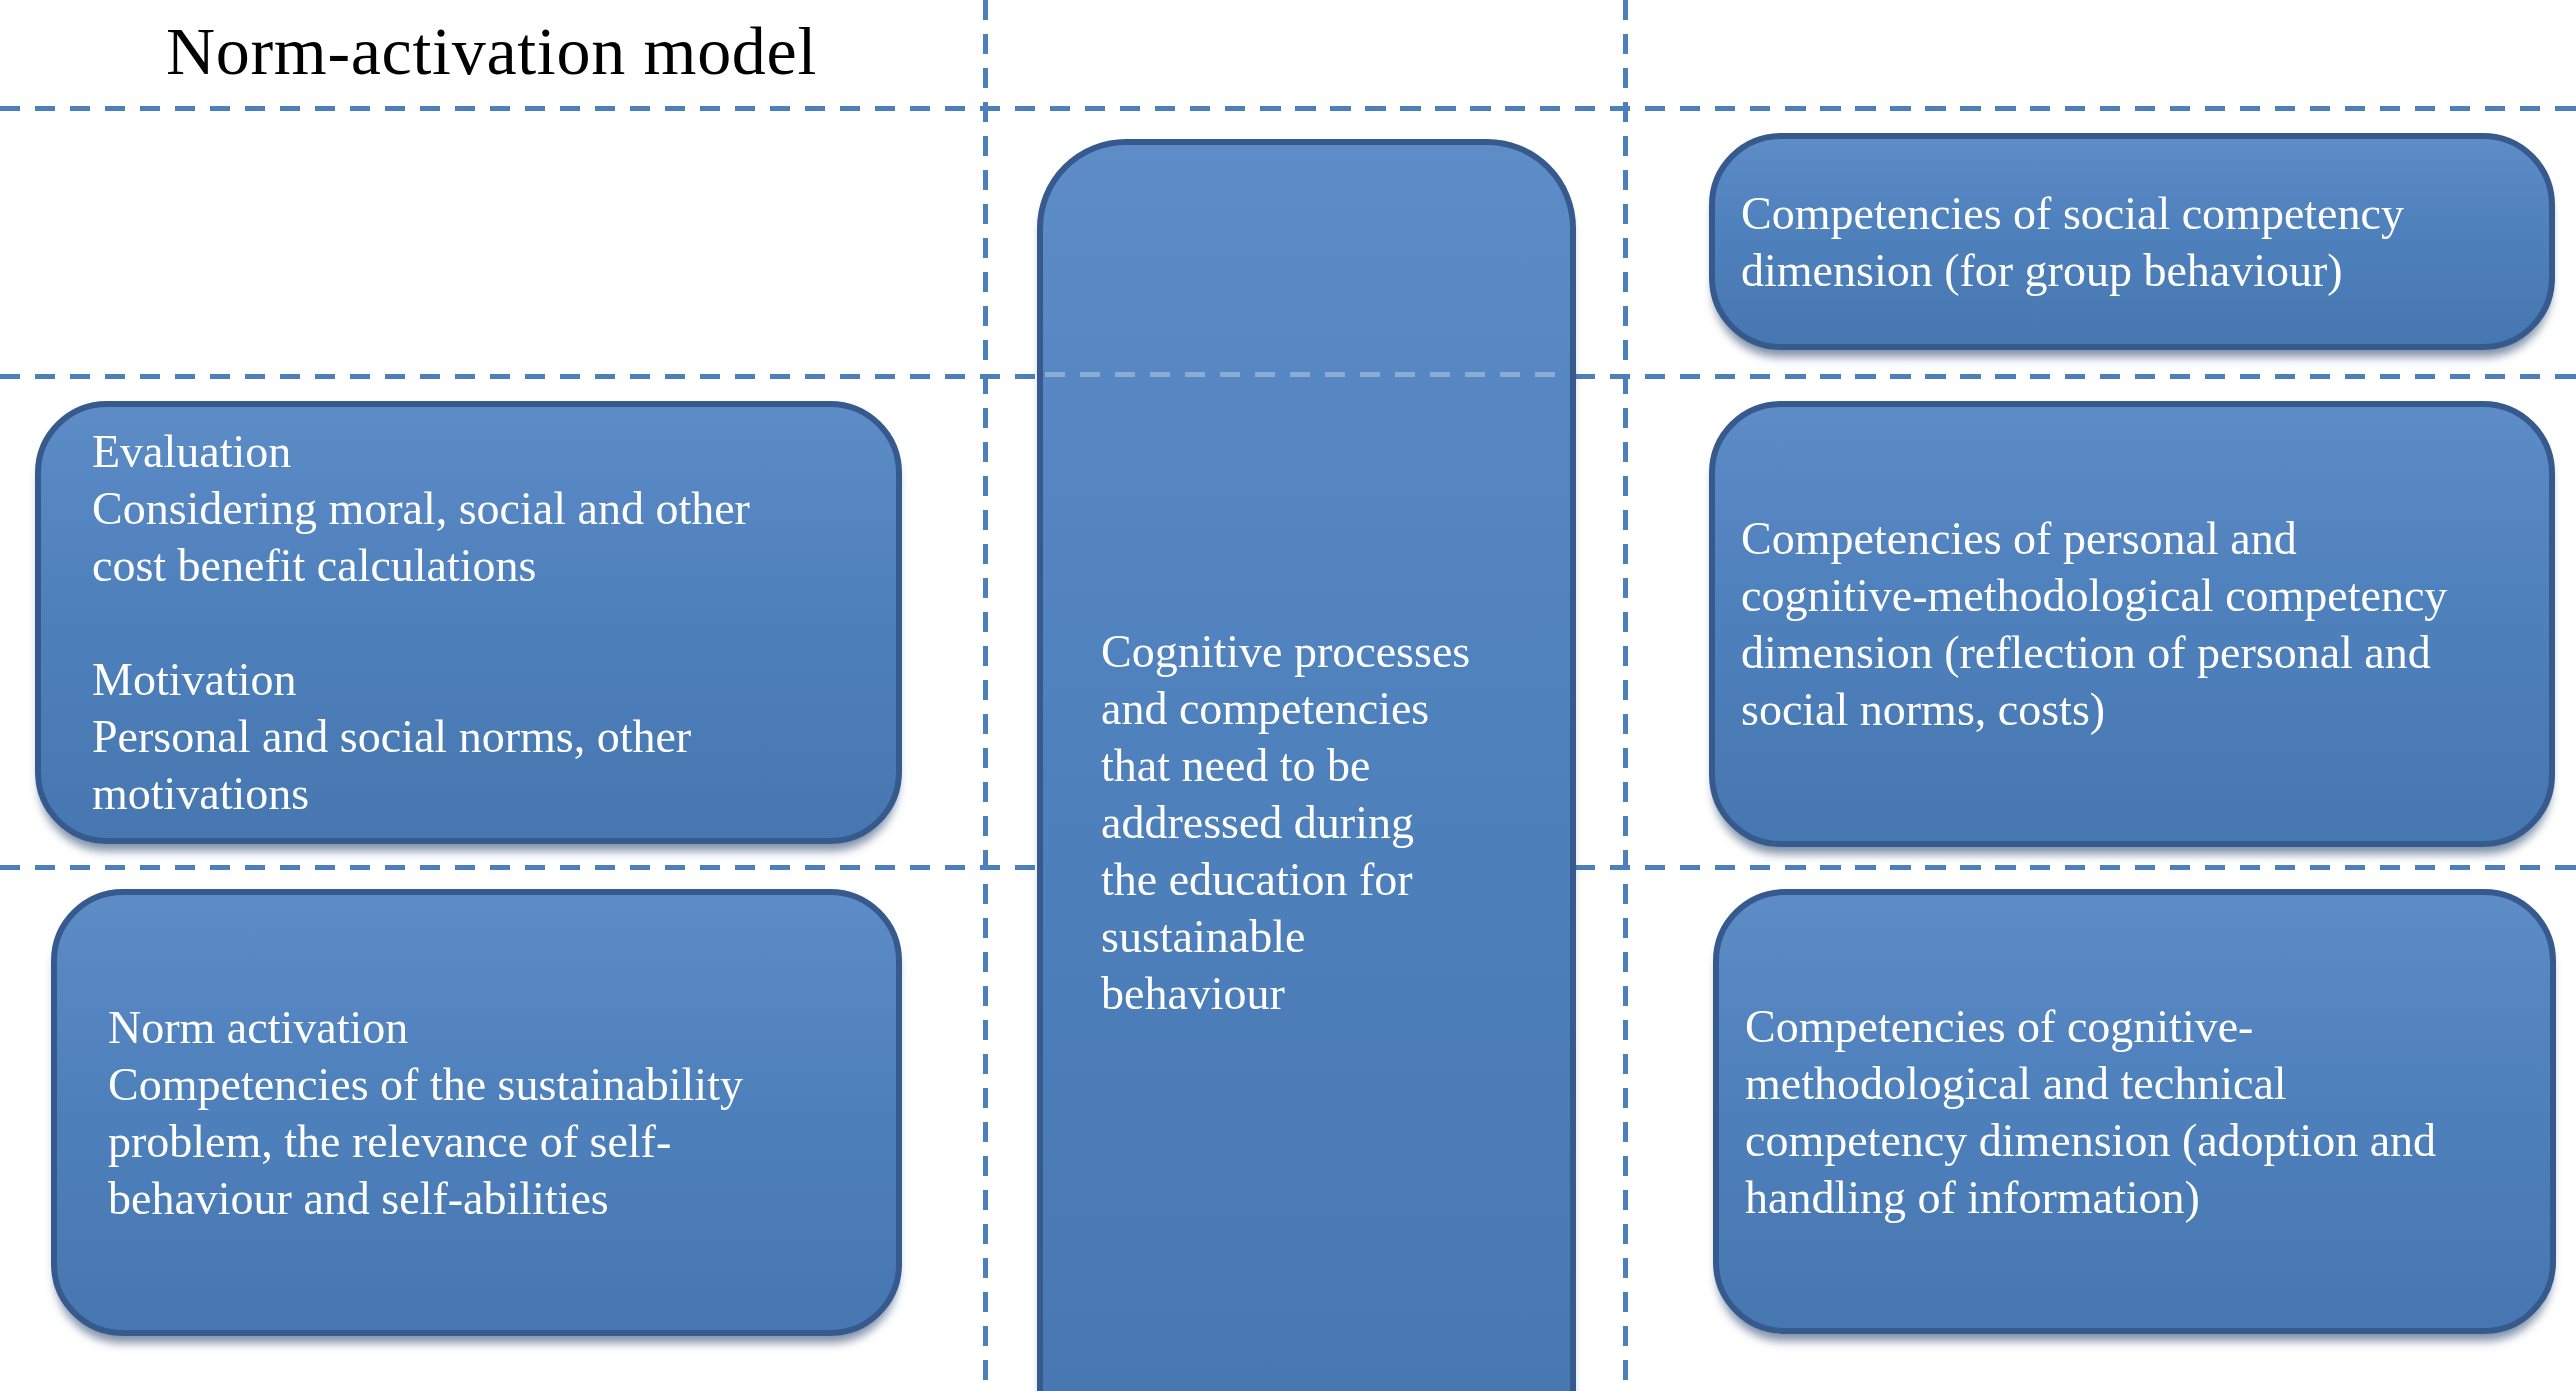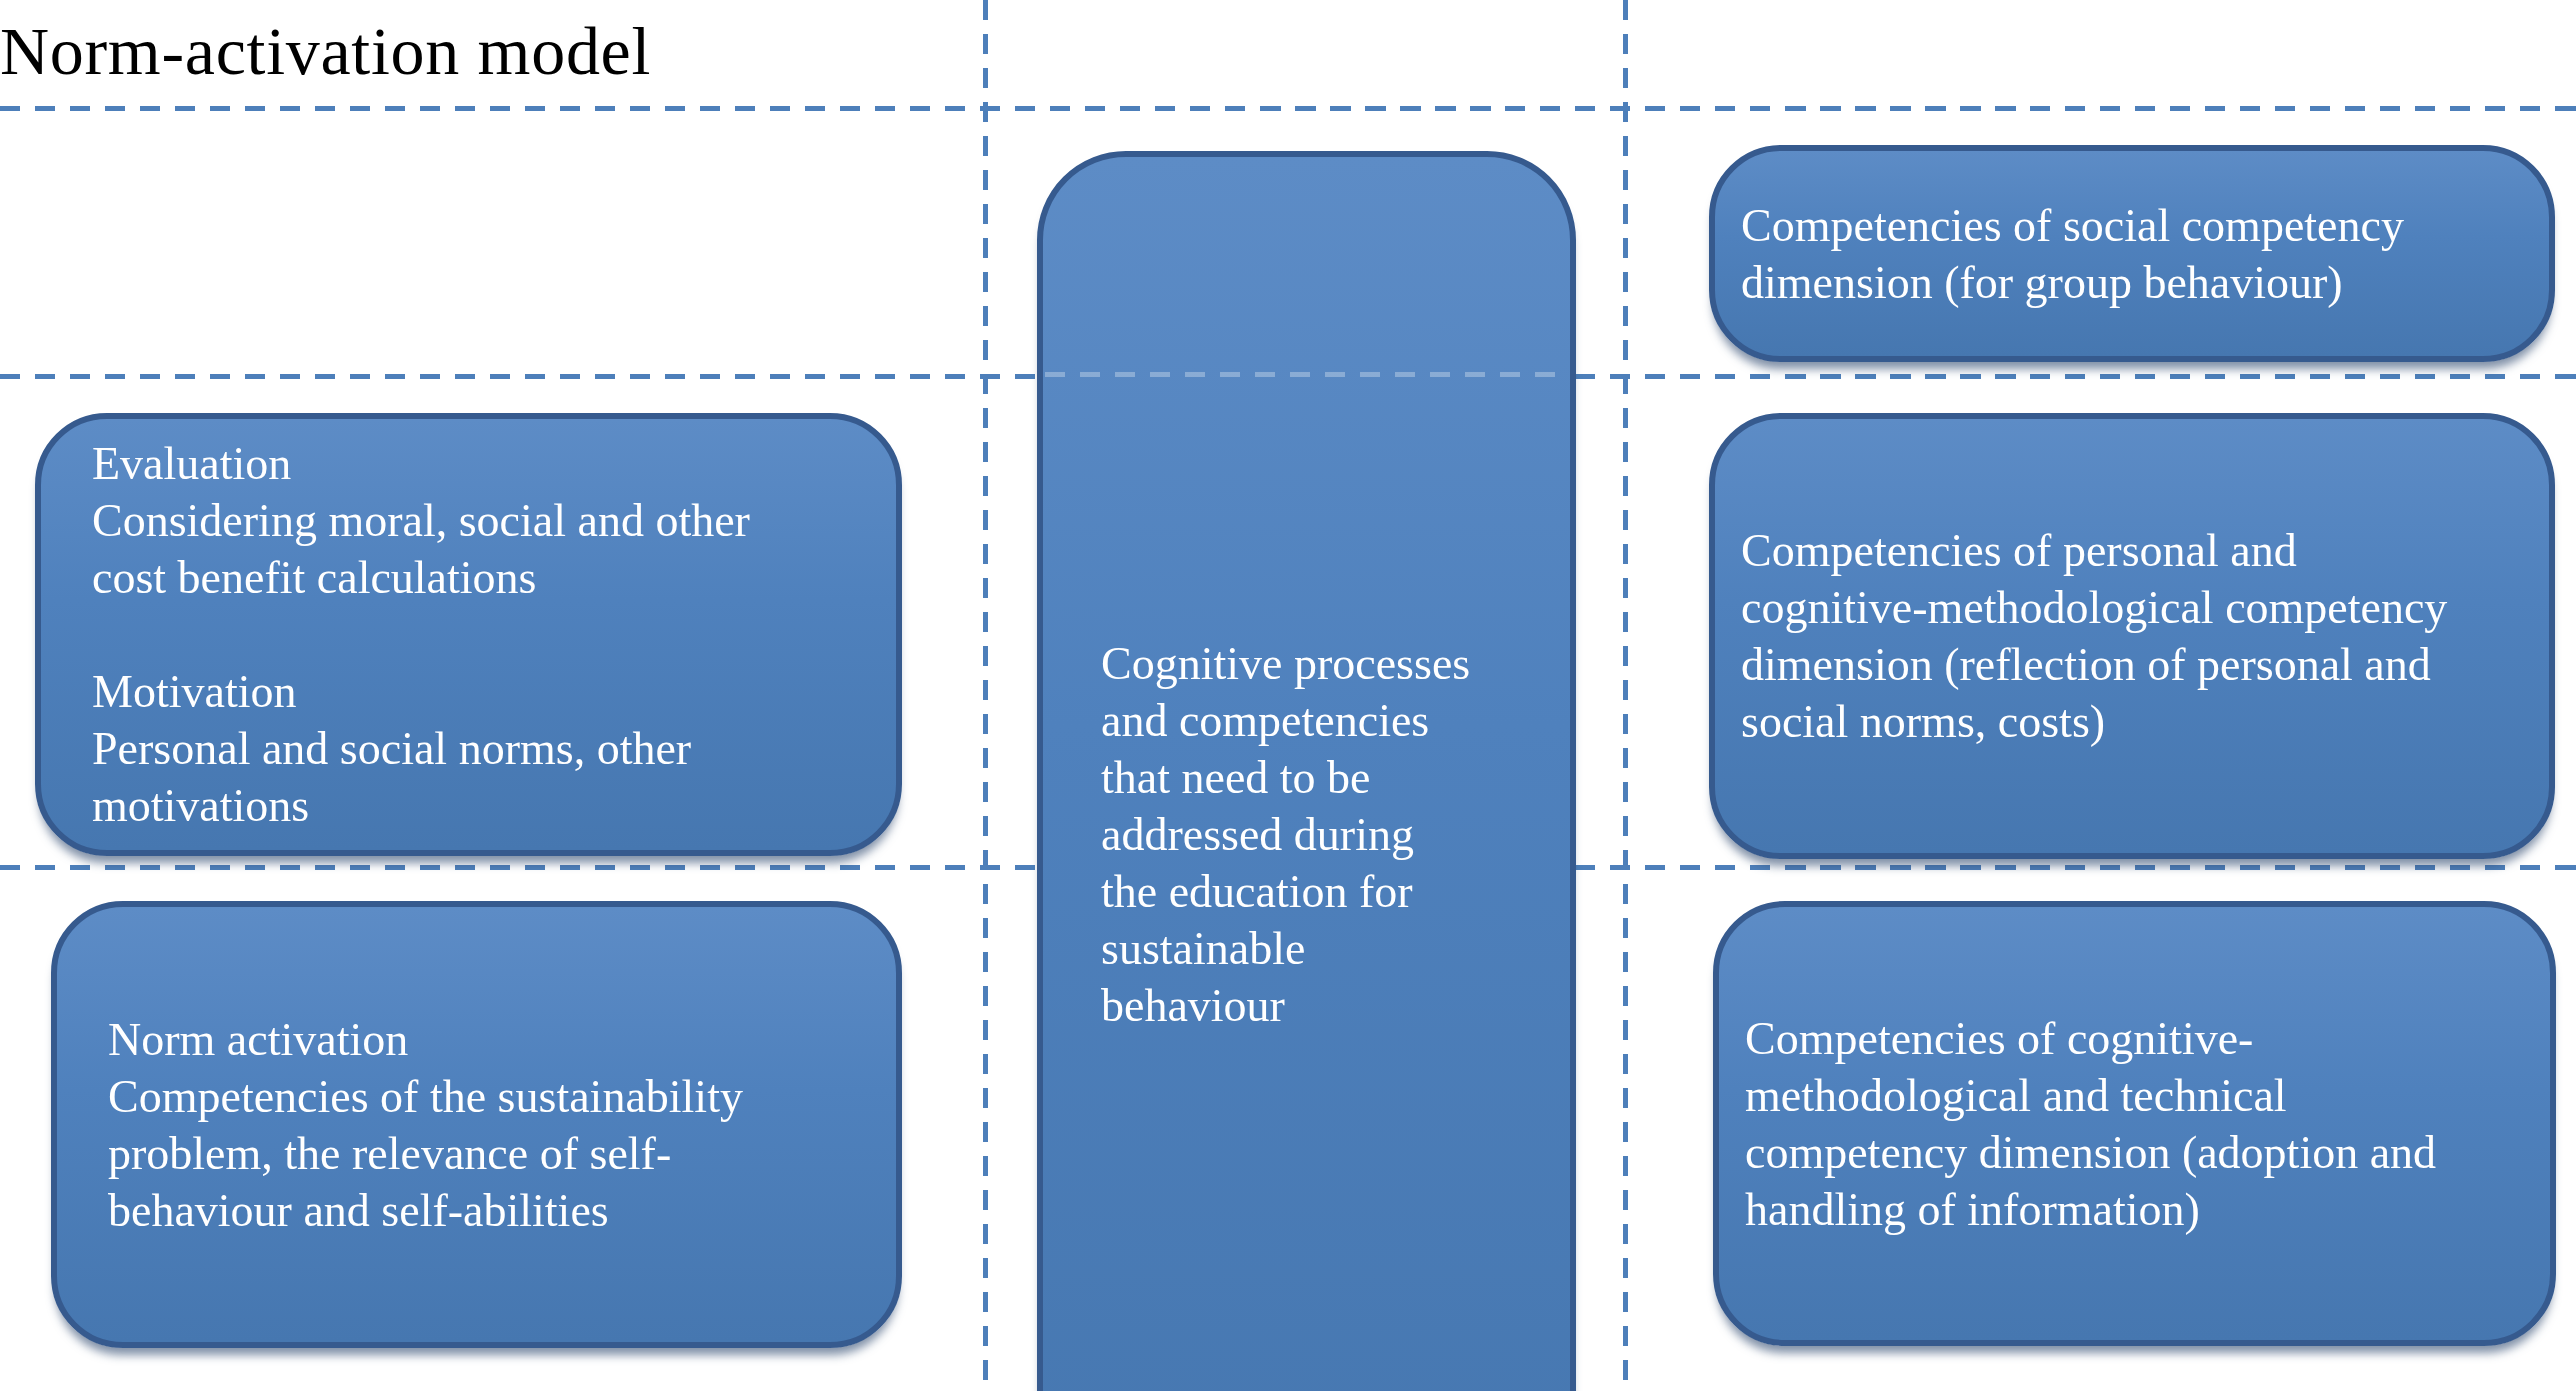--- a/index.html
+++ b/index.html
@@ -20,21 +20,21 @@
     background:var(--page-bg);
     overflow:hidden;
     font-family:"Liberation Serif","DejaVu Serif",serif;
   }
   .col-title{
     position:absolute;
     top:12.3px;
     font-size:68px;
     line-height:1.15;
     color:var(--title-text);
-    text-align:left;
+    text-align:center;
     letter-spacing:0.7px;
     white-space:nowrap;
   }
   .hline{
     position:absolute;
     height:4.8px;
     left:0;width:2576px;
     background:repeating-linear-gradient(90deg,var(--dash-line) 0 20.5px,transparent 20.5px 35px);
     z-index:1;
   }
@@ -48,21 +48,20 @@
   .box{
     position:absolute;
     box-sizing:border-box;
     border:6.8px solid var(--box-border);
     border-radius:72px;
     background:linear-gradient(180deg,var(--box-fill-top) 0%,var(--box-fill) 42%,var(--box-fill-bottom) 100%);
     box-shadow:0 11px 9.6px -4.8px rgba(45,72,110,.6);
     display:flex;
     align-items:center;
     z-index:2;
-    margin-top:12px;
   }
   .box-text{
     font-size:46px;
     line-height:57px;
     color:var(--box-text);
     white-space:pre-line;
     width:100%;
   }
   .pad-left-col{padding:0 34px 0 51px;}
   .pad-right-col{padding:0 26px 0 26px;}

